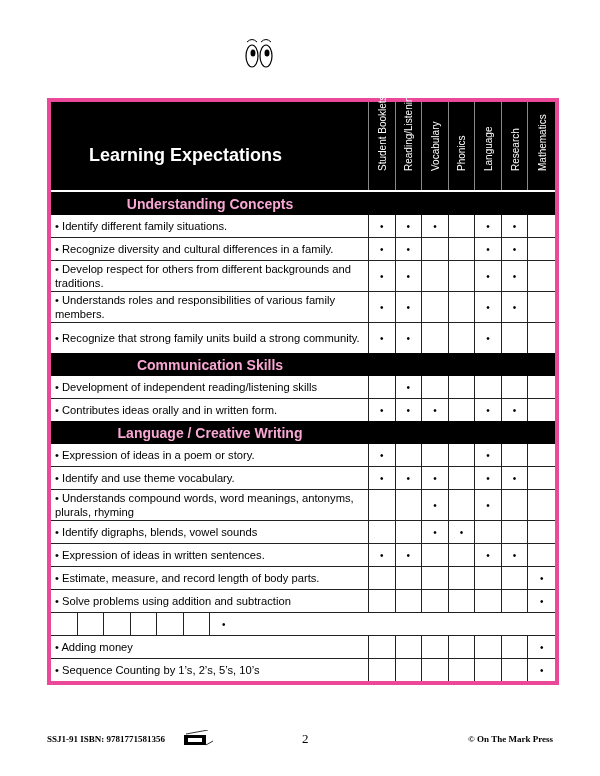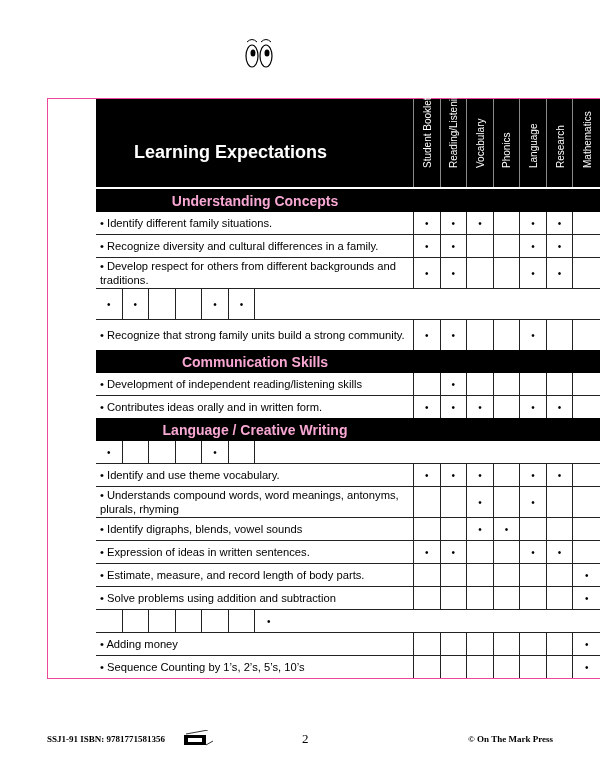--- a/index.html
+++ b/index.html
@@ -3,21 +3,21 @@
 <meta charset="utf-8">
 <style>
   html, body { margin:0; padding:0; background:#fff; }
   body { width:600px; height:776px; position:relative; font-family:"Liberation Sans", sans-serif; color:#000; overflow:hidden; }
   .brand { position:absolute; left:0; top:0; width:600px; height:98px; }
   .brand-title { position:absolute; left:0; width:600px; top:58px; text-align:center; font-weight:bold; font-size:31px; letter-spacing:0.2px; }
   .brand-title .a-small { font-weight:normal; font-size:22px; margin:0 4px; }
   .brand-title .tm { font-weight:normal; font-size:15px; vertical-align:12px; margin-left:1px; }
   .eyes { position:absolute; left:244px; top:36px; width:30px; height:34px; }
 
-  .table { position:absolute; left:47px; top:98px; width:504px; border:1px solid #ec4899;padding-left:48px; }
+  .table { position:absolute; left:47px; top:98px; width:504px; border:4px solid #ec4899; }
   .hdr { display:flex; height:88px; background:#000; color:#fff; border-bottom:2px solid #fff; }
   .hdr-title { width:318px; display:flex; align-items:center; padding-left:38px; box-sizing:border-box; font-weight:bold; font-size:18px; padding-top:18px; border-right:1px solid #888; }
   .hdr-col { width:26.57px; border-right:1px solid #888; position:relative; box-sizing:border-box; }
   .hdr-col:last-child { border-right:none; }
   .hdr-col span { position:absolute; bottom:8px; left:50%; transform-origin:0 0; transform:rotate(-90deg) translate(0,-50%); white-space:nowrap; font-size:10px; }
 
   .section { height:23px; background:#000; color:#f9a8d4; font-weight:bold; font-size:14px; display:flex; align-items:center; }
   .section span { width:318px; text-align:center; display:block; }
   .row { display:flex; border-top:1px solid #222; }
   .row .desc { width:318px; box-sizing:border-box; padding:2px 4px; font-size:11.2px; line-height:14px; border-right:1px solid #222; display:flex; align-items:center; }
@@ -100,20 +100,21 @@
         <div class="desc">• Develop respect for others from different backgrounds and traditions.</div>
         <div class="cell">•</div>
         <div class="cell">•</div>
         <div class="cell"></div>
         <div class="cell"></div>
         <div class="cell">•</div>
         <div class="cell">•</div>
         <div class="cell"></div>
       </div>
       <div class="row h2">
+        <div class="desc">• Understands roles and responsibilities of various family members.</div>
         <div class="cell">•</div>
         <div class="cell">•</div>
         <div class="cell"></div>
         <div class="cell"></div>
         <div class="cell">•</div>
         <div class="cell">•</div>
         <div class="cell"></div>
       </div>
       <div class="row h2">
         <div class="desc">• Recognize that strong family units build a strong community.</div>
@@ -145,20 +146,21 @@
         <div class="cell">•</div>
         <div class="cell"></div>
         <div class="cell">•</div>
         <div class="cell">•</div>
         <div class="cell"></div>
       </div>
       <div class="section">
         <span>Language / Creative Writing</span>
       </div>
       <div class="row h1">
+        <div class="desc">• Expression of ideas in a poem or story.</div>
         <div class="cell">•</div>
         <div class="cell"></div>
         <div class="cell"></div>
         <div class="cell"></div>
         <div class="cell">•</div>
         <div class="cell"></div>
         <div class="cell"></div>
       </div>
       <div class="row h1">
         <div class="desc">• Identify and use theme vocabulary.</div>

